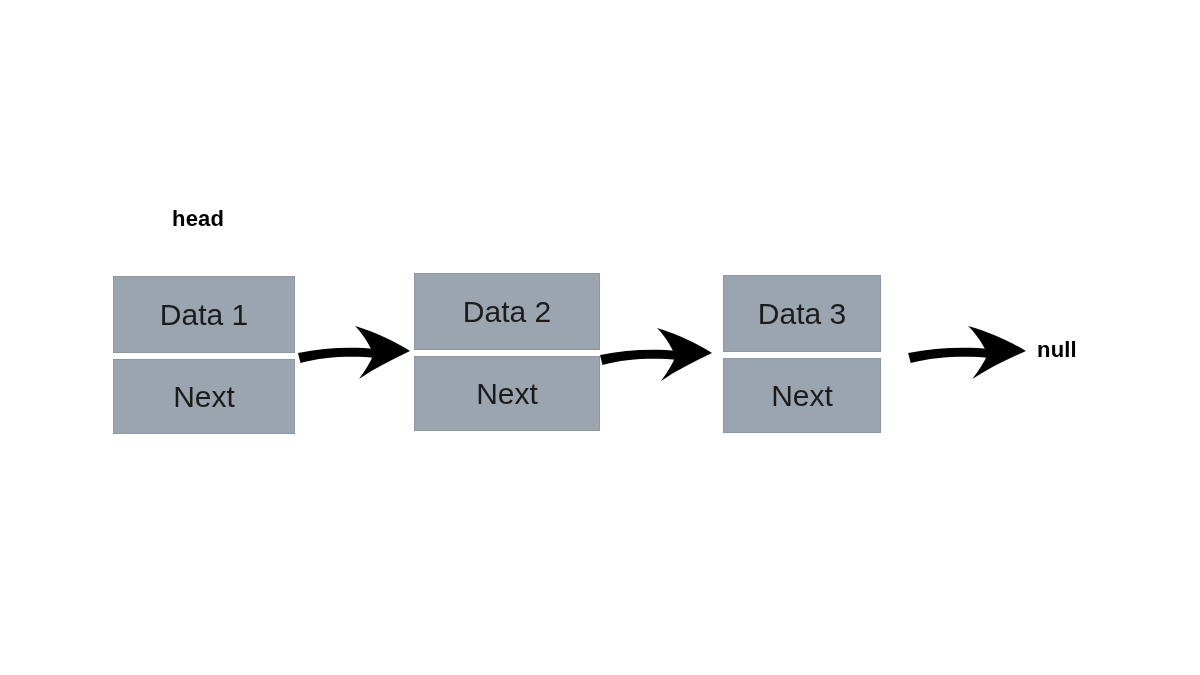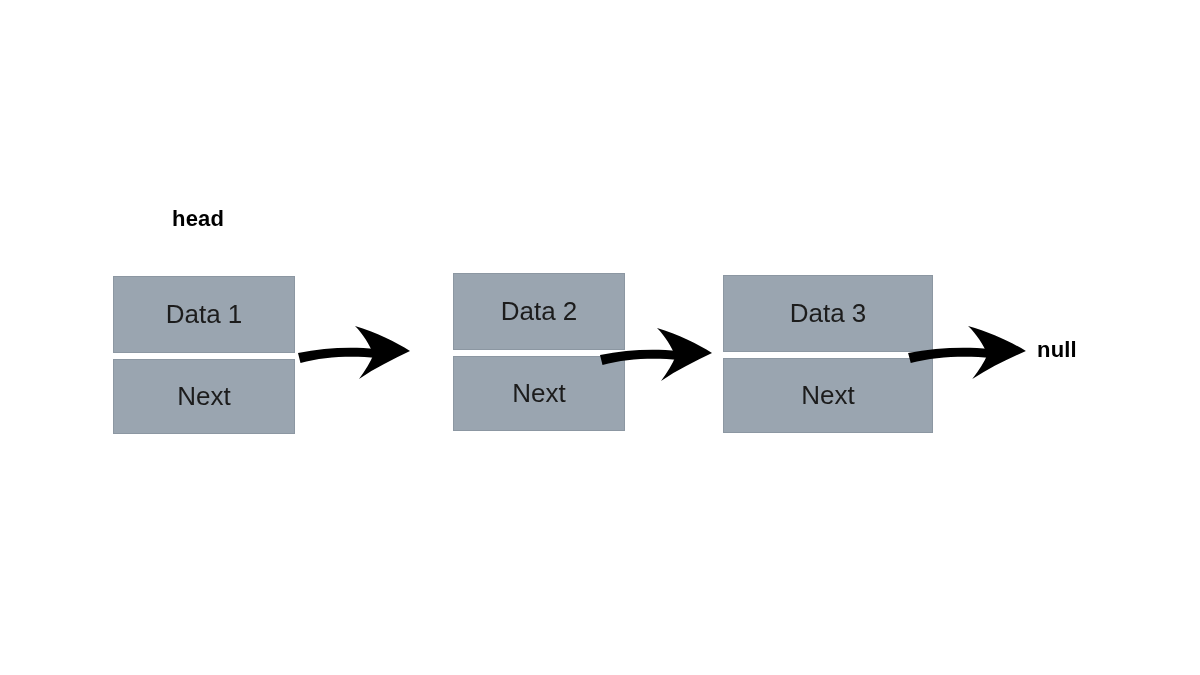--- a/index.html
+++ b/index.html
@@ -24,30 +24,30 @@
   }
   .head-label  { left: 172px; top: 206px; }
   .null-label  { left: 1037px; top: 337px; }
 
   .node {
     position: absolute;
     display: flex;
     flex-direction: column;
   }
   .node-1 { left: 113px; top: 276px; width: 182px; }
-  .node-2 { left: 414px; top: 273px; width: 172px; margin-left: 39px; }
-  .node-3 { left: 723px; top: 275px; width: 210px; text-align: right; }
+  .node-2 { left: 414px; top: 273px; width: 186px; }
+  .node-3 { left: 723px; top: 275px; width: 158px; text-align: right; }
 
   .cell {
     background: var(--box-fill, #9aa5b0);
     border: 1px solid var(--box-border, #8c97a2);
     display: flex;
     align-items: center;
     justify-content: center;
-    font-size: 26px;
+    font-size: 30px;
     color: var(--box-text, #1c1c1c);
     box-sizing: border-box;
   }
   .cell-data { height: 77px; }
   .cell-next { height: 75px; margin-top: 6px; }
 
   .arrow {
     position: absolute;
     color: var(--arrow, #000000);
   }

